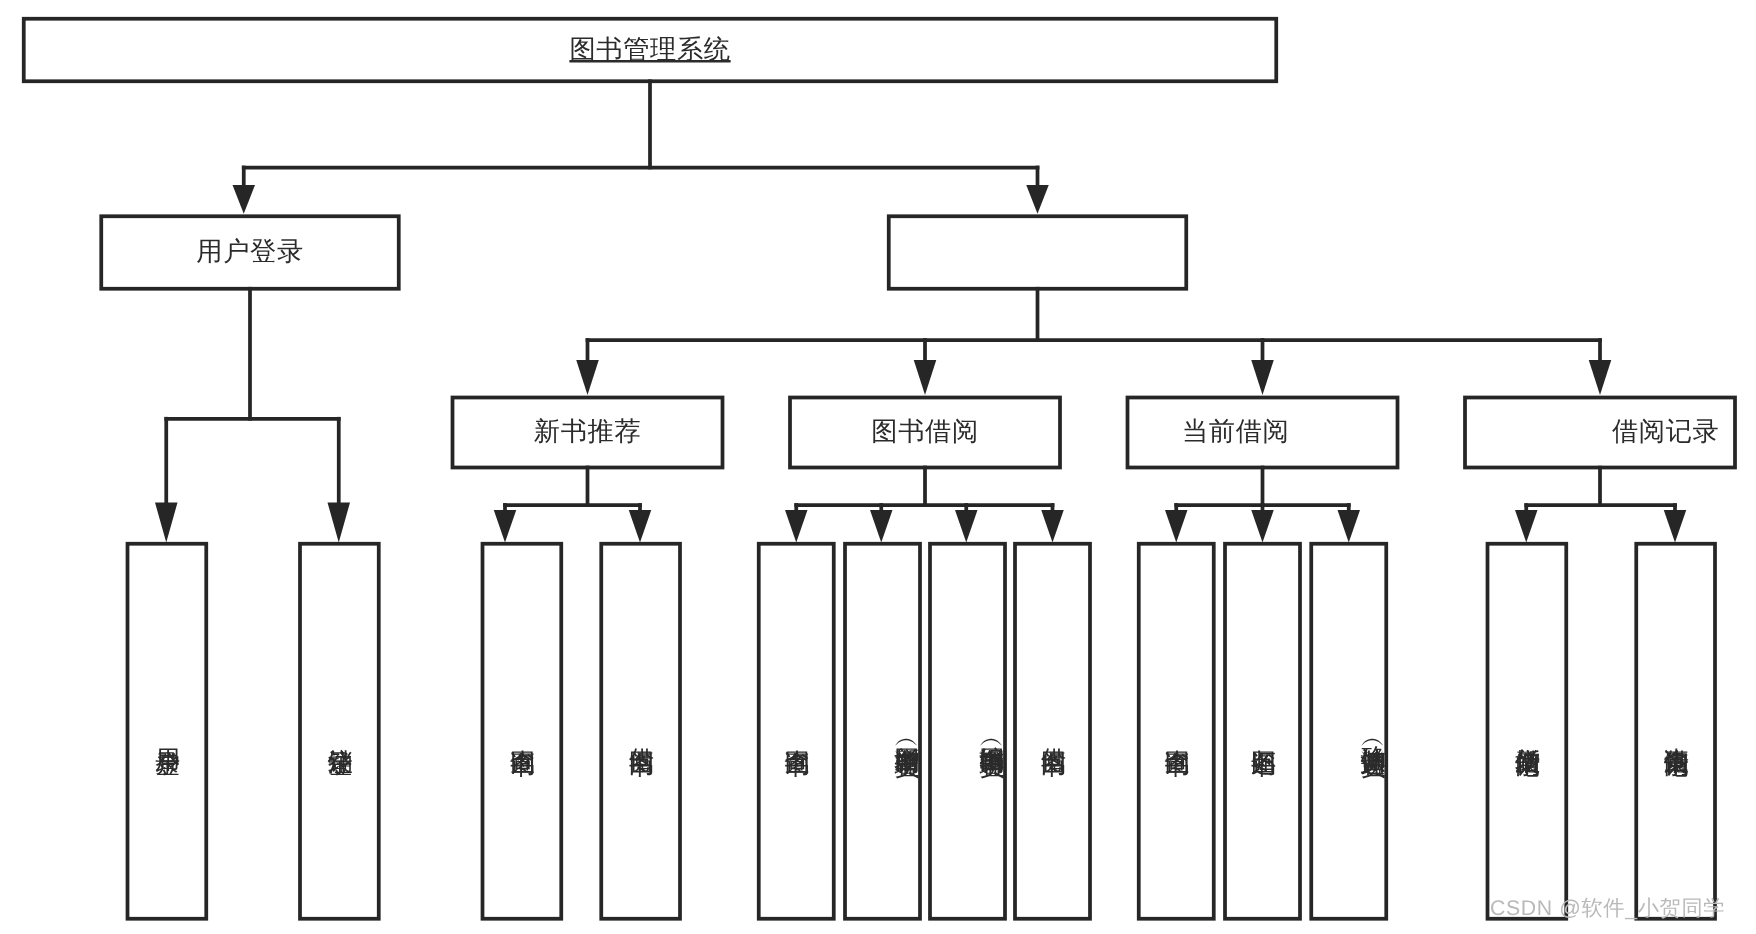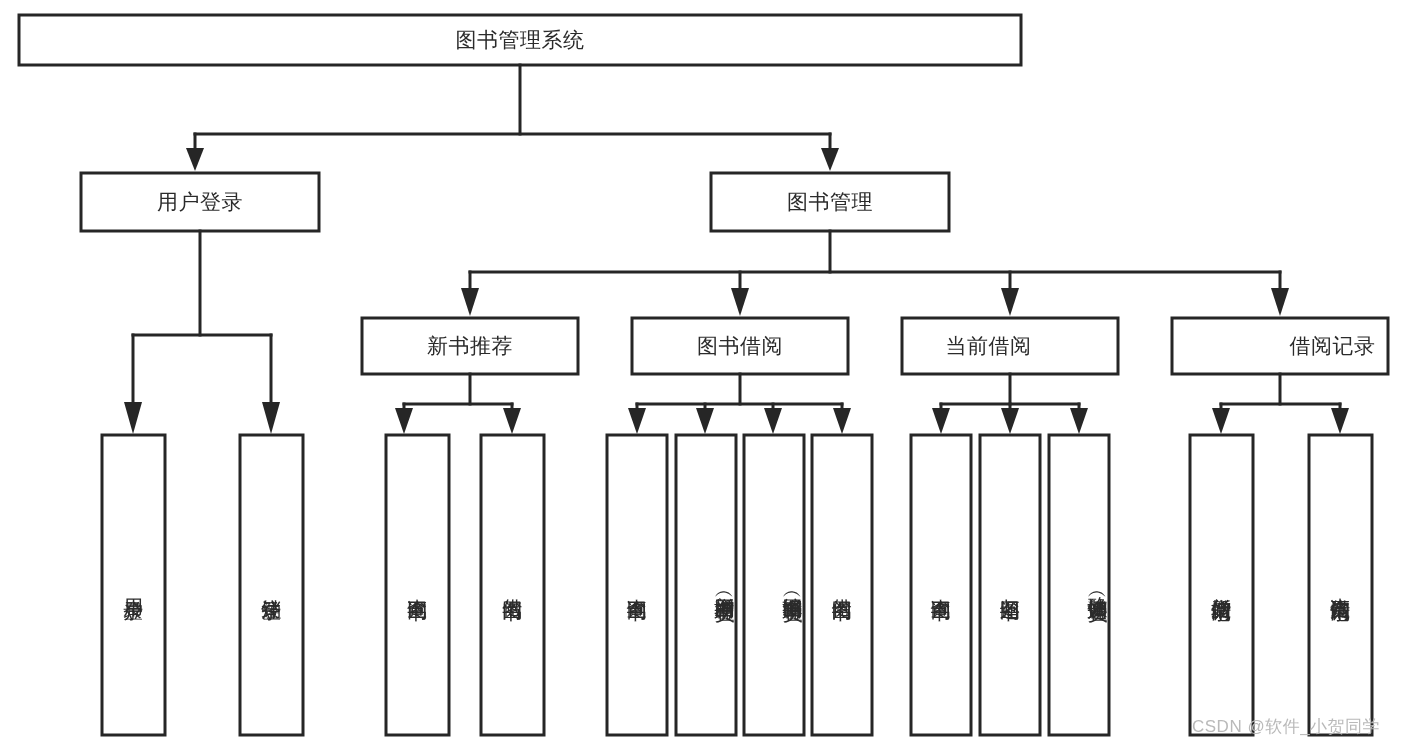--- a/index.html
+++ b/index.html
@@ -165,24 +165,23 @@
     <rect class="node-box" x="812" y="435" width="60" height="300"></rect>
 
     <rect class="node-box" x="911" y="435" width="60" height="300"></rect>
     <rect class="node-box" x="980" y="435" width="60" height="300"></rect>
     <rect class="node-box" x="1049" y="435" width="60" height="300"></rect>
 
     <rect class="node-box" x="1190" y="435" width="63" height="300"></rect>
     <rect class="node-box" x="1309" y="435" width="63" height="300"></rect>
   </svg>
 
-  <div class="node-label-h" style="left:19px; top:15px; width:1002px; height:50px;">图书管理系统</div>
+  <div class="node-label-h" style="left:19px; top:15px; width:1002px; height:50px;text-decoration:underline;">图书管理系统</div>
 
   <div class="node-label-h" style="left:81px; top:173px; width:238px; height:58px;">用户登录</div>
-  <div class="node-label-h" style="left:711px; top:173px; width:238px; height:58px;">图书管理</div>
 
   <div class="node-label-h" style="left:632px; top:318px; width:216px; height:56px;">图书借阅</div>
   <div class="node-label-h" style="left:362px; top:318px; width:216px; height:56px;">新书推荐</div>
   <div class="node-label-h" style="left:902px; top:318px; width:173px; height:56px;">当前借阅</div>
   <div class="node-label-h" style="left:1224px; top:318px; width:217px; height:56px;">借阅记录</div>
 
   <div class="node-label-v" style="left:102px; top:435px; width:63px; height:300px;">用户登录</div>
   <div class="node-label-v" style="left:240px; top:435px; width:63px; height:300px;">注销登录</div>
 
   <div class="node-label-v" style="left:386px; top:435px; width:63px; height:300px;">查询图书</div>

